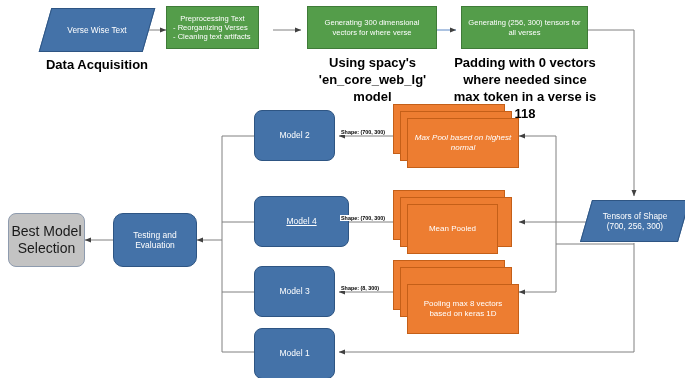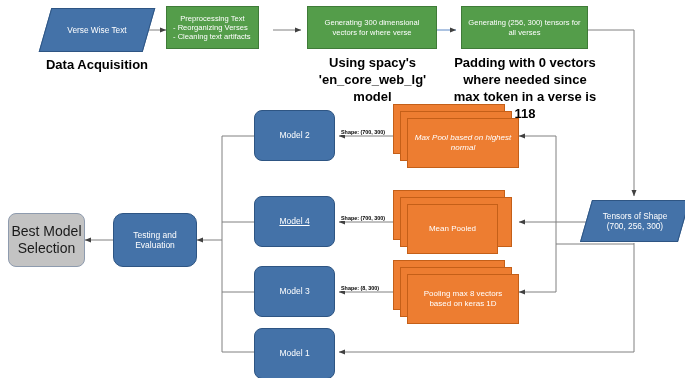--- a/index.html
+++ b/index.html
@@ -153,31 +153,31 @@
     <div class="card c1" style="width:112px;height:50px;"></div>
     <div class="card c2" style="width:112px;height:50px;"></div>
     <div class="card c3" style="width:91px;height:50px;">
       <span>Mean Pooled</span>
     </div>
   </div>
 
   <div class="stack" style="left:393px;top:260px;width:126px;height:64px;">
     <div class="card c1" style="width:112px;height:50px;"></div>
     <div class="card c2" style="width:112px;height:50px;"></div>
-    <div class="card c3" style="width:112px;height:50px;">
+    <div class="card c3" style="width:112px;height:50px;margin-top:10px;">
       <span>Pooling max 8 vectors based on keras 1D</span>
     </div>
   </div>
 
   <div class="node blue-round" style="left:254px;top:110px;width:81px;height:51px;">
     <span>Model 2</span>
   </div>
   <div class="wirelbl" style="left:340px;top:129px;">Shape: (700, 300)</div>
 
-  <div class="node blue-round" style="left:254px;top:196px;width:81px;height:51px;text-decoration:underline;">
+  <div class="node blue-round" style="left:254px;top:196px;width:95px;height:51px;text-decoration:underline;">
     <span>Model 4</span>
   </div>
   <div class="wirelbl" style="left:340px;top:215px;">Shape: (700, 300)</div>
 
   <div class="node blue-round" style="left:254px;top:266px;width:81px;height:51px;">
     <span>Model 3</span>
   </div>
   <div class="wirelbl" style="left:340px;top:285px;">Shape: (8, 300)</div>
 
   <div class="node blue-round" style="left:254px;top:328px;width:81px;height:51px;">

